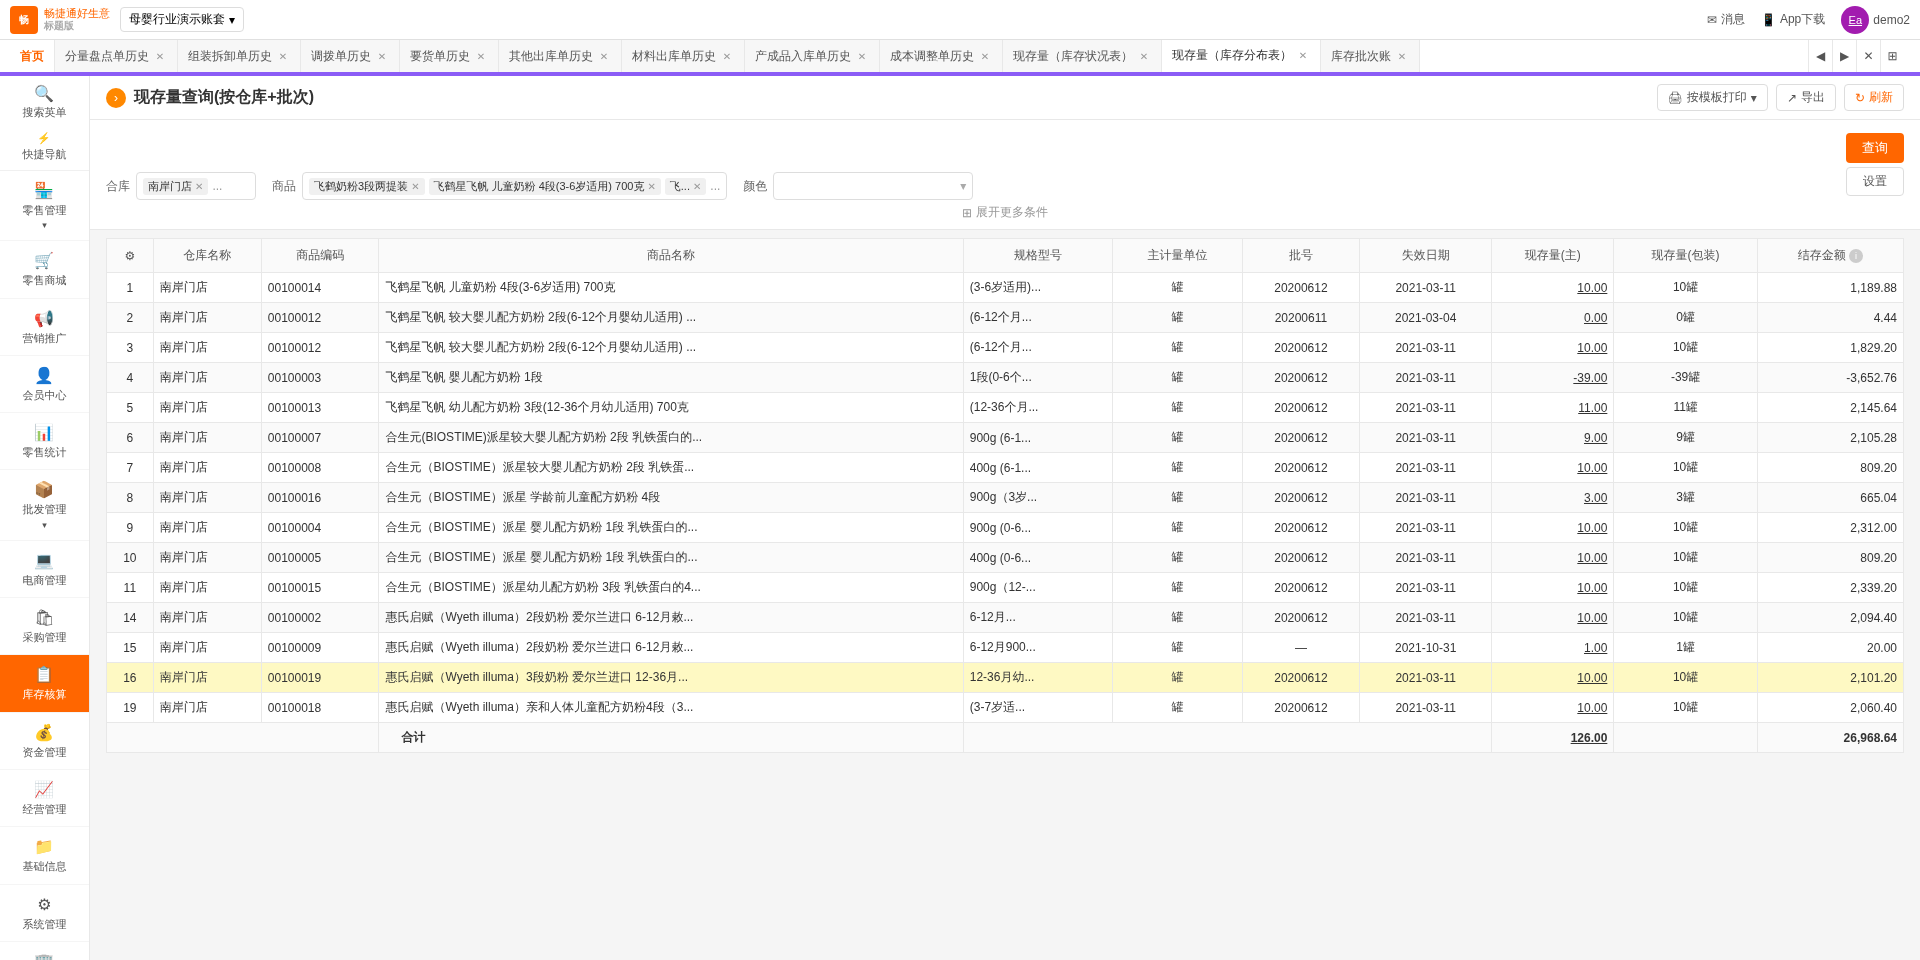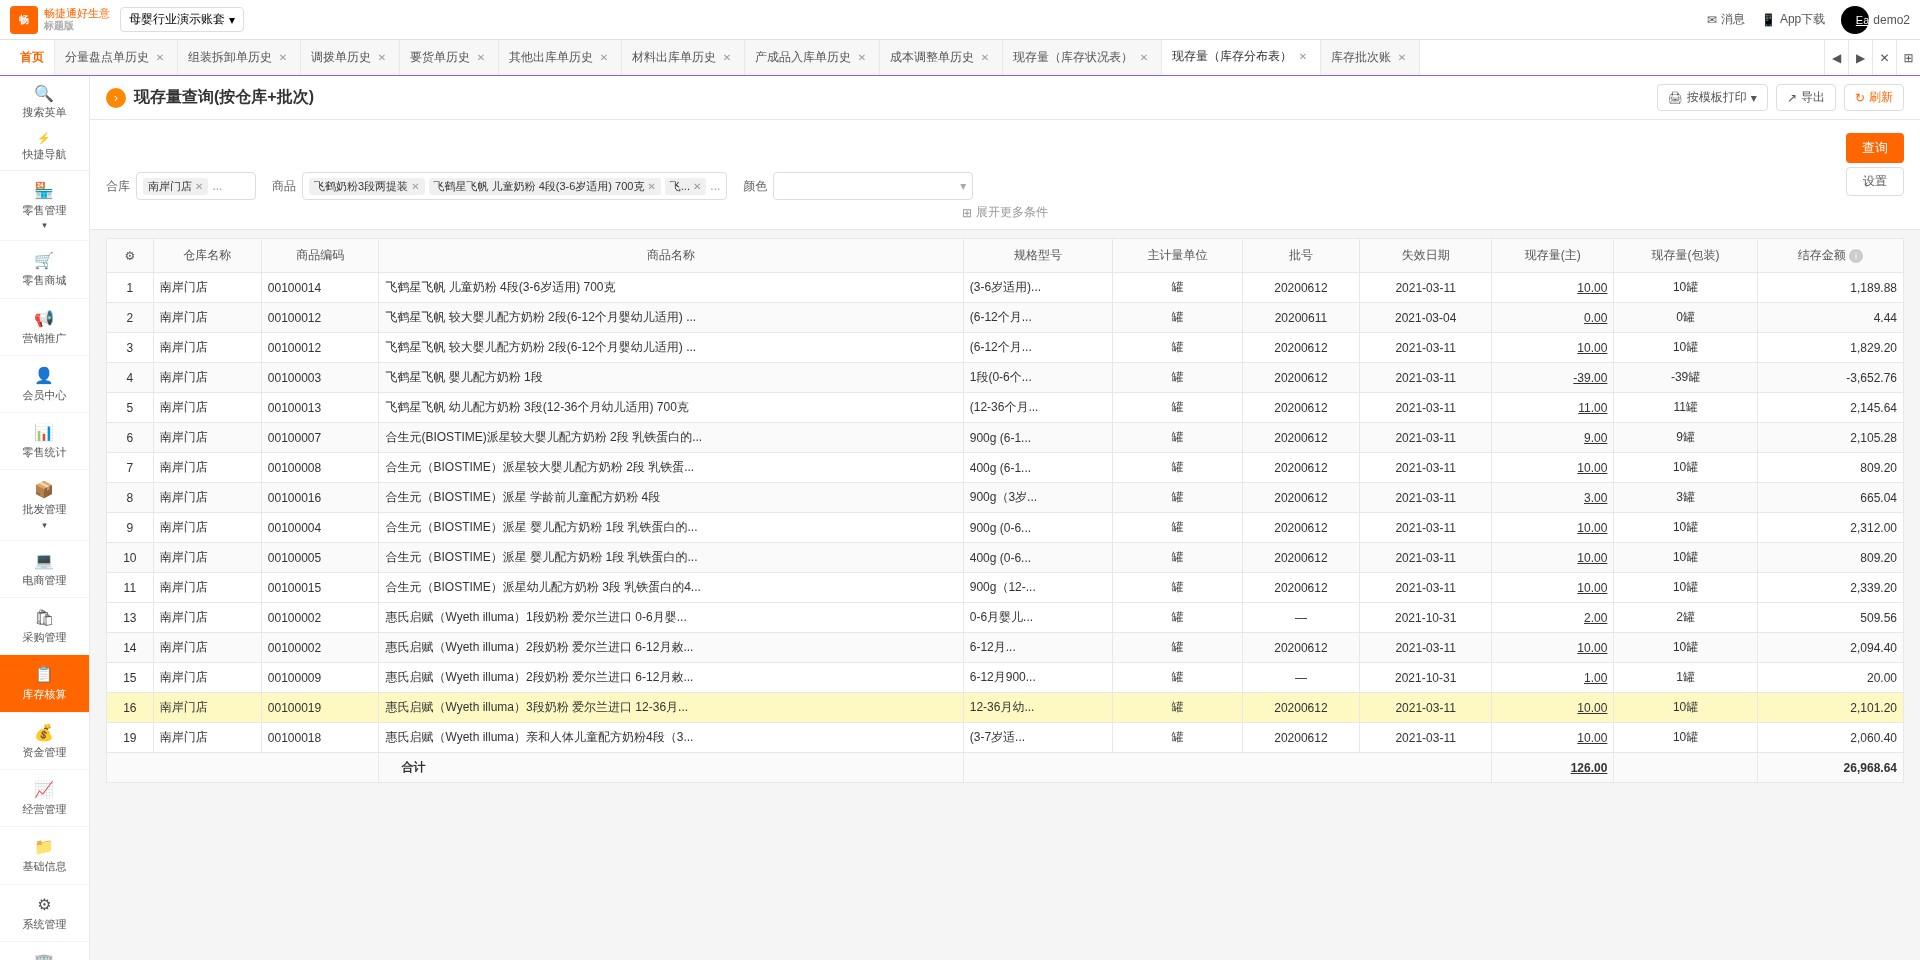--- a/index.html
+++ b/index.html
@@ -25,29 +25,29 @@
       border: 1px solid #ddd; border-radius: 4px; padding: 3px 8px;
       background: #fff; cursor: pointer; font-size: 12px; color: #000000;
     }
     .top-bar-right {
       margin-left: auto; display: flex; align-items: center; gap: 16px;
     }
     .top-bar-icon-btn {
       display: flex; align-items: center; gap: 4px; cursor: pointer; color: #555; font-size: 12px;
     }
     .avatar {
-      width: 28px; height: 28px; background: #000000; border-radius: 50%;
-      display: flex; align-items: center; justify-content: flex-end; color: #fff; font-size: 11px; text-decoration: underline;
+      width: 28px; height: 28px; background: #a21caf; border-radius: 50%;
+      display: flex; align-items: center; justify-content: center; color: #fff; font-size: 11px; text-decoration: underline;
     }
 
     
     .tab-bar {
       display: flex; align-items: center; height: 36px;
-      background: #fff; border-bottom: 1px solid #8b5cf6;
-      padding: 0 0 0 10px; overflow: hidden; gap: 0;
+      background: #fff; border-bottom: 4px solid #8b5cf6;
+      padding: 0 16px 0 10px; overflow: hidden; gap: 0;
     }
     .tab-item {
       display: flex; align-items: center; gap: 4px;
       padding: 0 10px; height: 36px; border-right: 1px solid #e8e8e8;
       cursor: pointer; white-space: nowrap; font-size: 12px; color: #555;
       background: #f7f7f7;
     }
     .tab-item.home { background: #fff; color: #ff6600; font-weight: bold; }
     .tab-item.active { background: #fff; color: #333; border-bottom: 2px solid #fff; }
     .tab-close {
@@ -610,33 +610,20 @@
               <td class="">00100015</td>
               <td class="">合生元（BIOSTIME）派星幼儿配方奶粉 3段 乳铁蛋白的4...</td>
               <td class="">900g（12-...</td>
               <td class="text-center">罐</td>
               <td class="text-center">20200612</td>
               <td class="text-center">2021-03-11</td>
               <td class="text-right text-link">10.00</td>
               <td class="text-center">10罐</td>
               <td class="text-right">2,339.20</td>
             </tr>
-            <tr>
-              <td class="text-center">13</td>
-              <td class="">南岸门店</td>
-              <td class="">00100002</td>
-              <td class="">惠氏启赋（Wyeth illuma）1段奶粉 爱尔兰进口 0-6月婴...</td>
-              <td class="">0-6月婴儿...</td>
-              <td class="text-center">罐</td>
-              <td class="text-center">—</td>
-              <td class="text-center">2021-10-31</td>
-              <td class="text-right text-link">2.00</td>
-              <td class="text-center">2罐</td>
-              <td class="text-right">509.56</td>
-            </tr>
             <tr style="background: rgb(250, 250, 250);">
               <td class="text-center">14</td>
               <td class="">南岸门店</td>
               <td class="">00100002</td>
               <td class="">惠氏启赋（Wyeth illuma）2段奶粉 爱尔兰进口 6-12月敕...</td>
               <td class="">6-12月...</td>
               <td class="text-center">罐</td>
               <td class="text-center">20200612</td>
               <td class="text-center">2021-03-11</td>
               <td class="text-right text-link">10.00</td>

